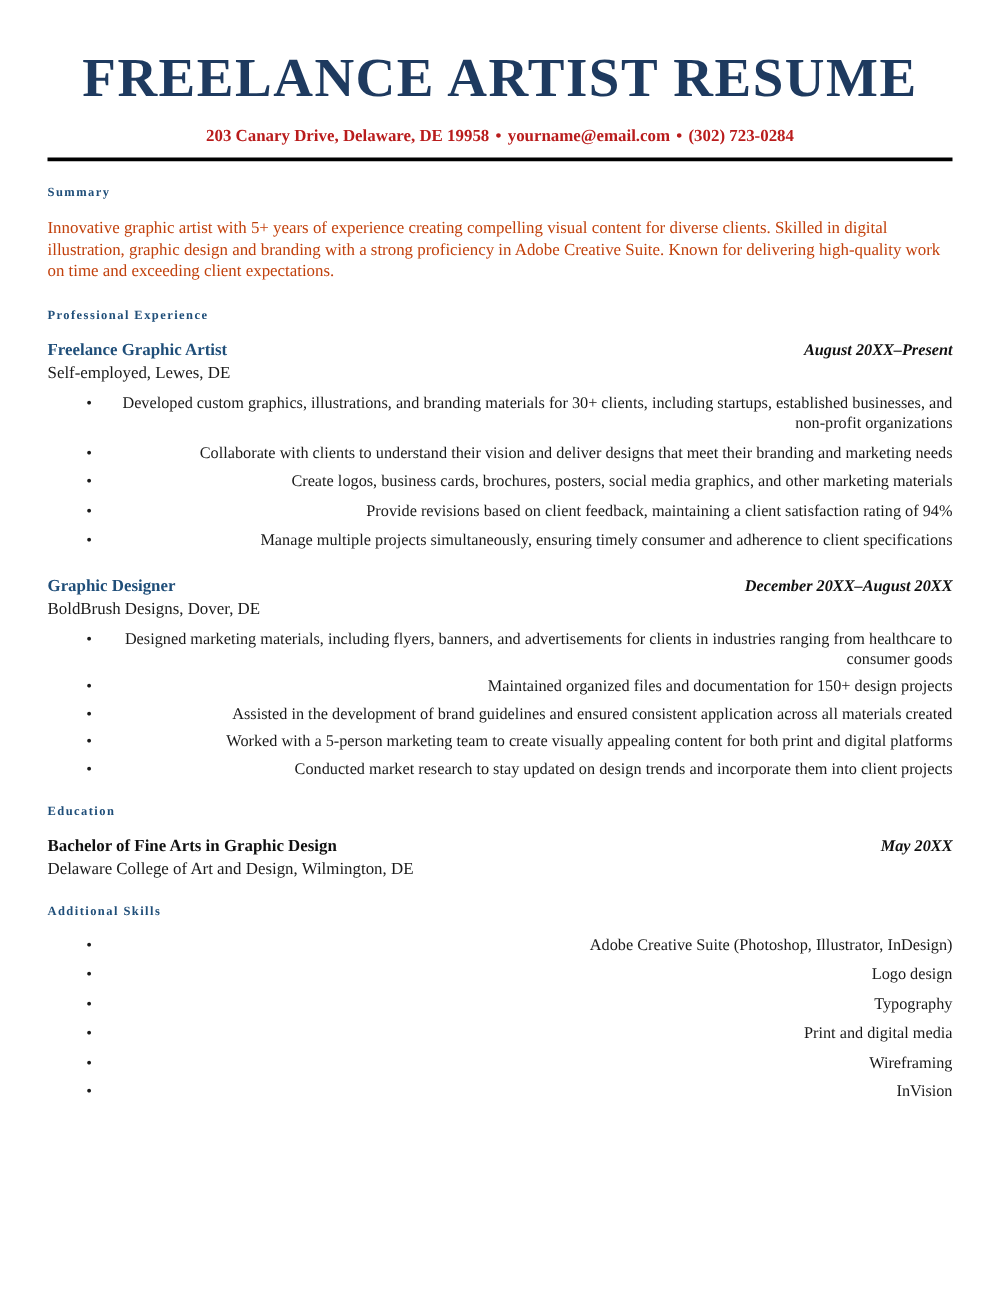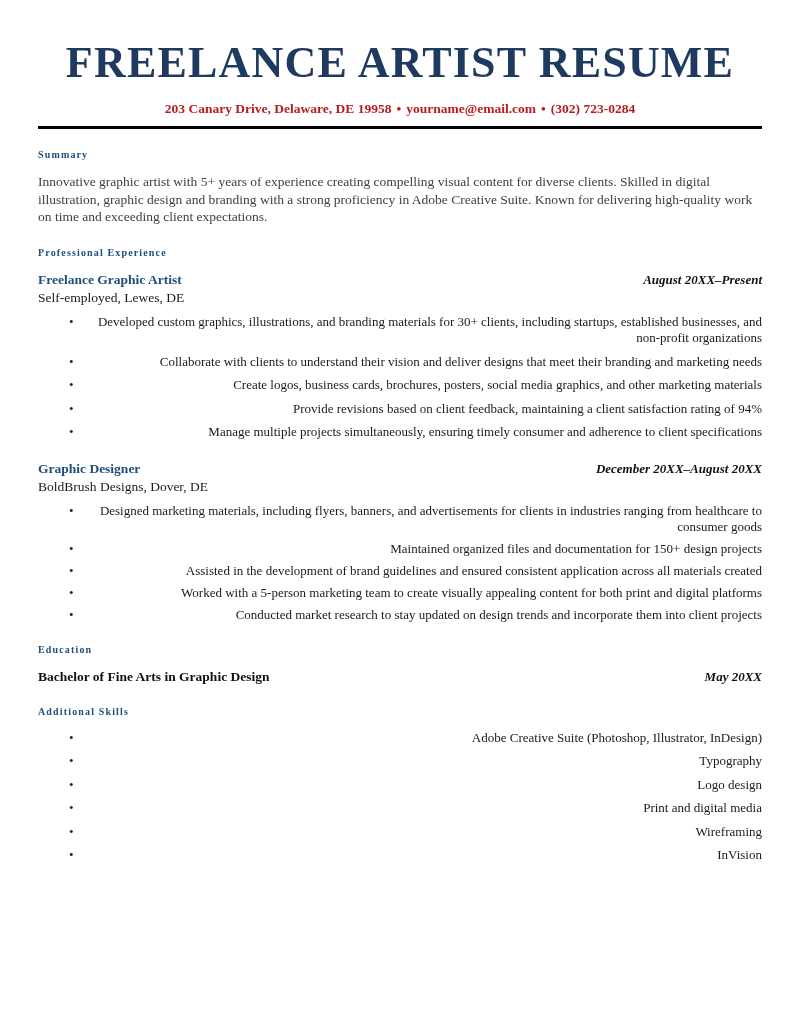--- a/index.html
+++ b/index.html
@@ -75,21 +75,21 @@
     line-height: 18px;
     font-weight: bold;
     letter-spacing: 1.15px;
     color: #23527c;
     color: #1f4e79;
   }
   .summary-text {
     margin: 0;
     font-size: 13.5px;
     line-height: 17.5px;
-    color: #404040;
+    color: #c2410c;
     text-align: left;
   }
 
   
   .entry {
     margin-top: 2px;
   }
   .entry + .entry {
     margin-top: 19px;
   }
@@ -217,29 +217,30 @@
       </div>
     </div>
 
     <div class="section">
       <div class="section-title">Education</div>
       <div class="entry">
         <div class="entry-head">
           <span class="entry-title plain">Bachelor of Fine Arts in Graphic Design</span>
           <span class="entry-date">May 20XX</span>
         </div>
+        <div class="entry-sub">Delaware College of Art and Design, Wilmington, DE</div>
       </div>
     </div>
 
     <div class="section skills-section">
       <div class="section-title">Additional Skills</div>
       <ul class="bullets">
         <li>Adobe Creative Suite (Photoshop, Illustrator, InDesign)</li>
+        <li>Logo design</li>
         <li>Typography</li>
-        <li>Logo design</li>
         <li>Print and digital media</li>
         <li>Wireframing</li>
         <li>InVision</li>
       </ul>
     </div>
 
   </div>
 </div>
 
 </body></html>

